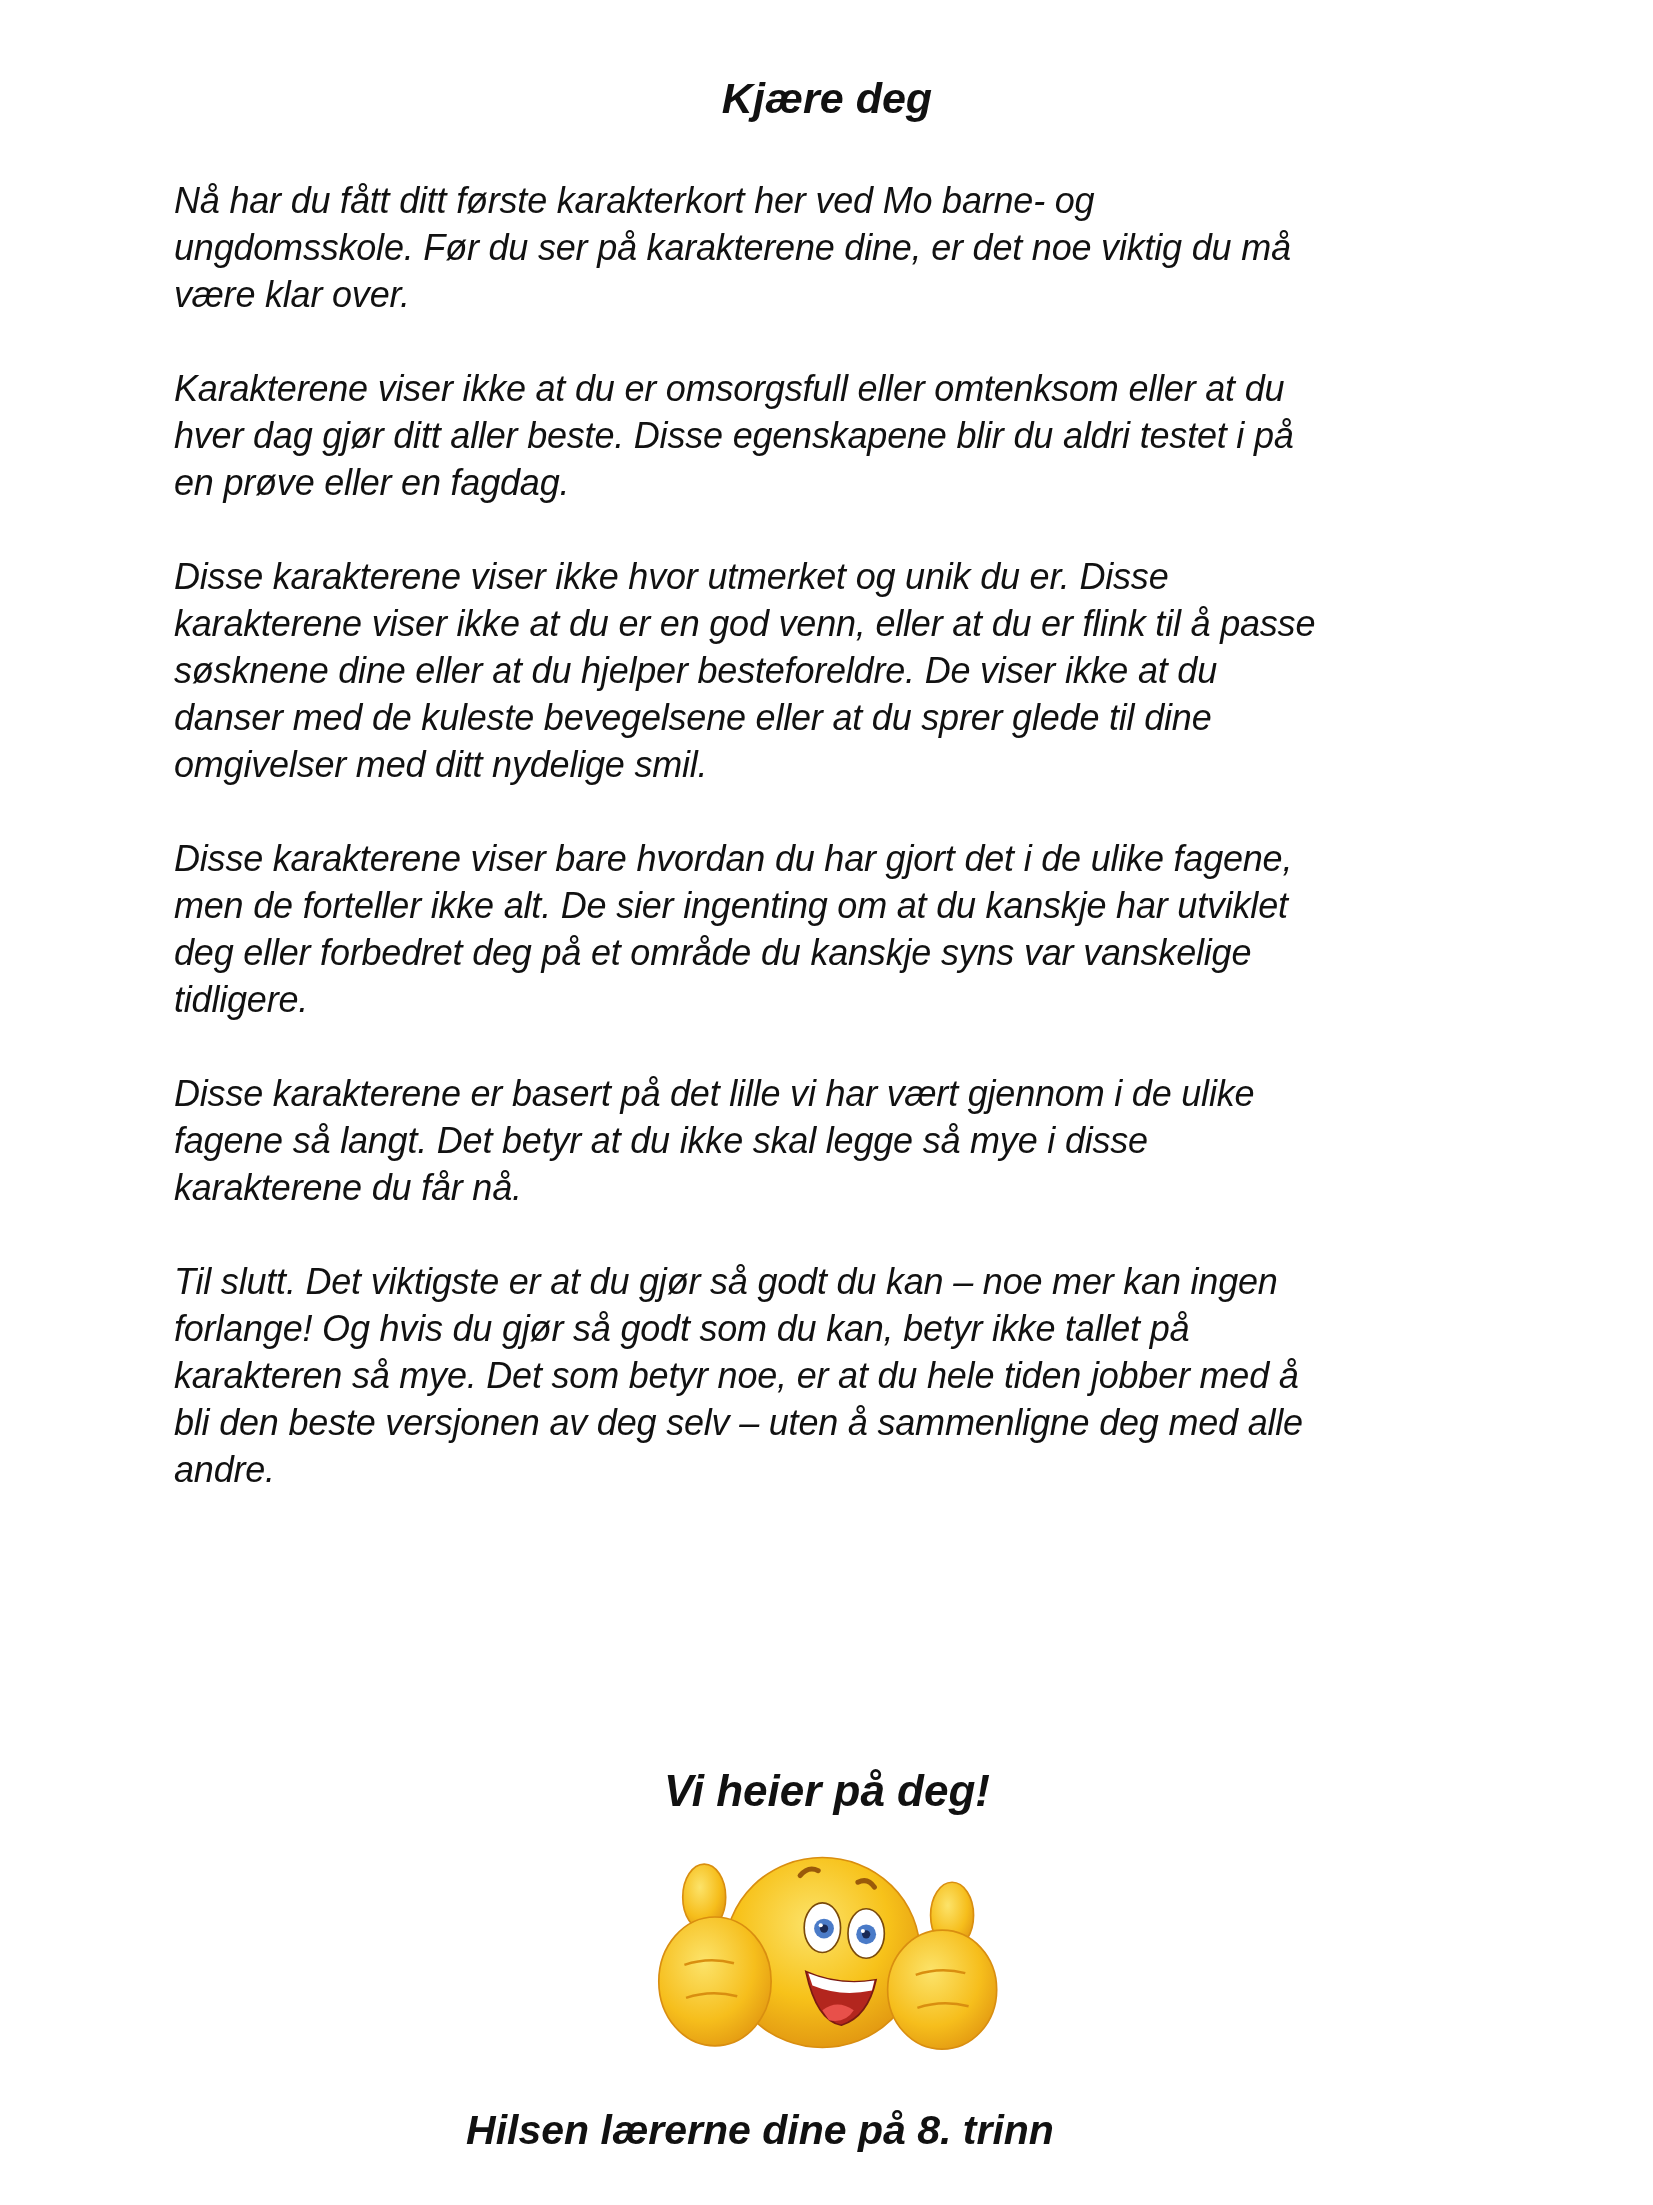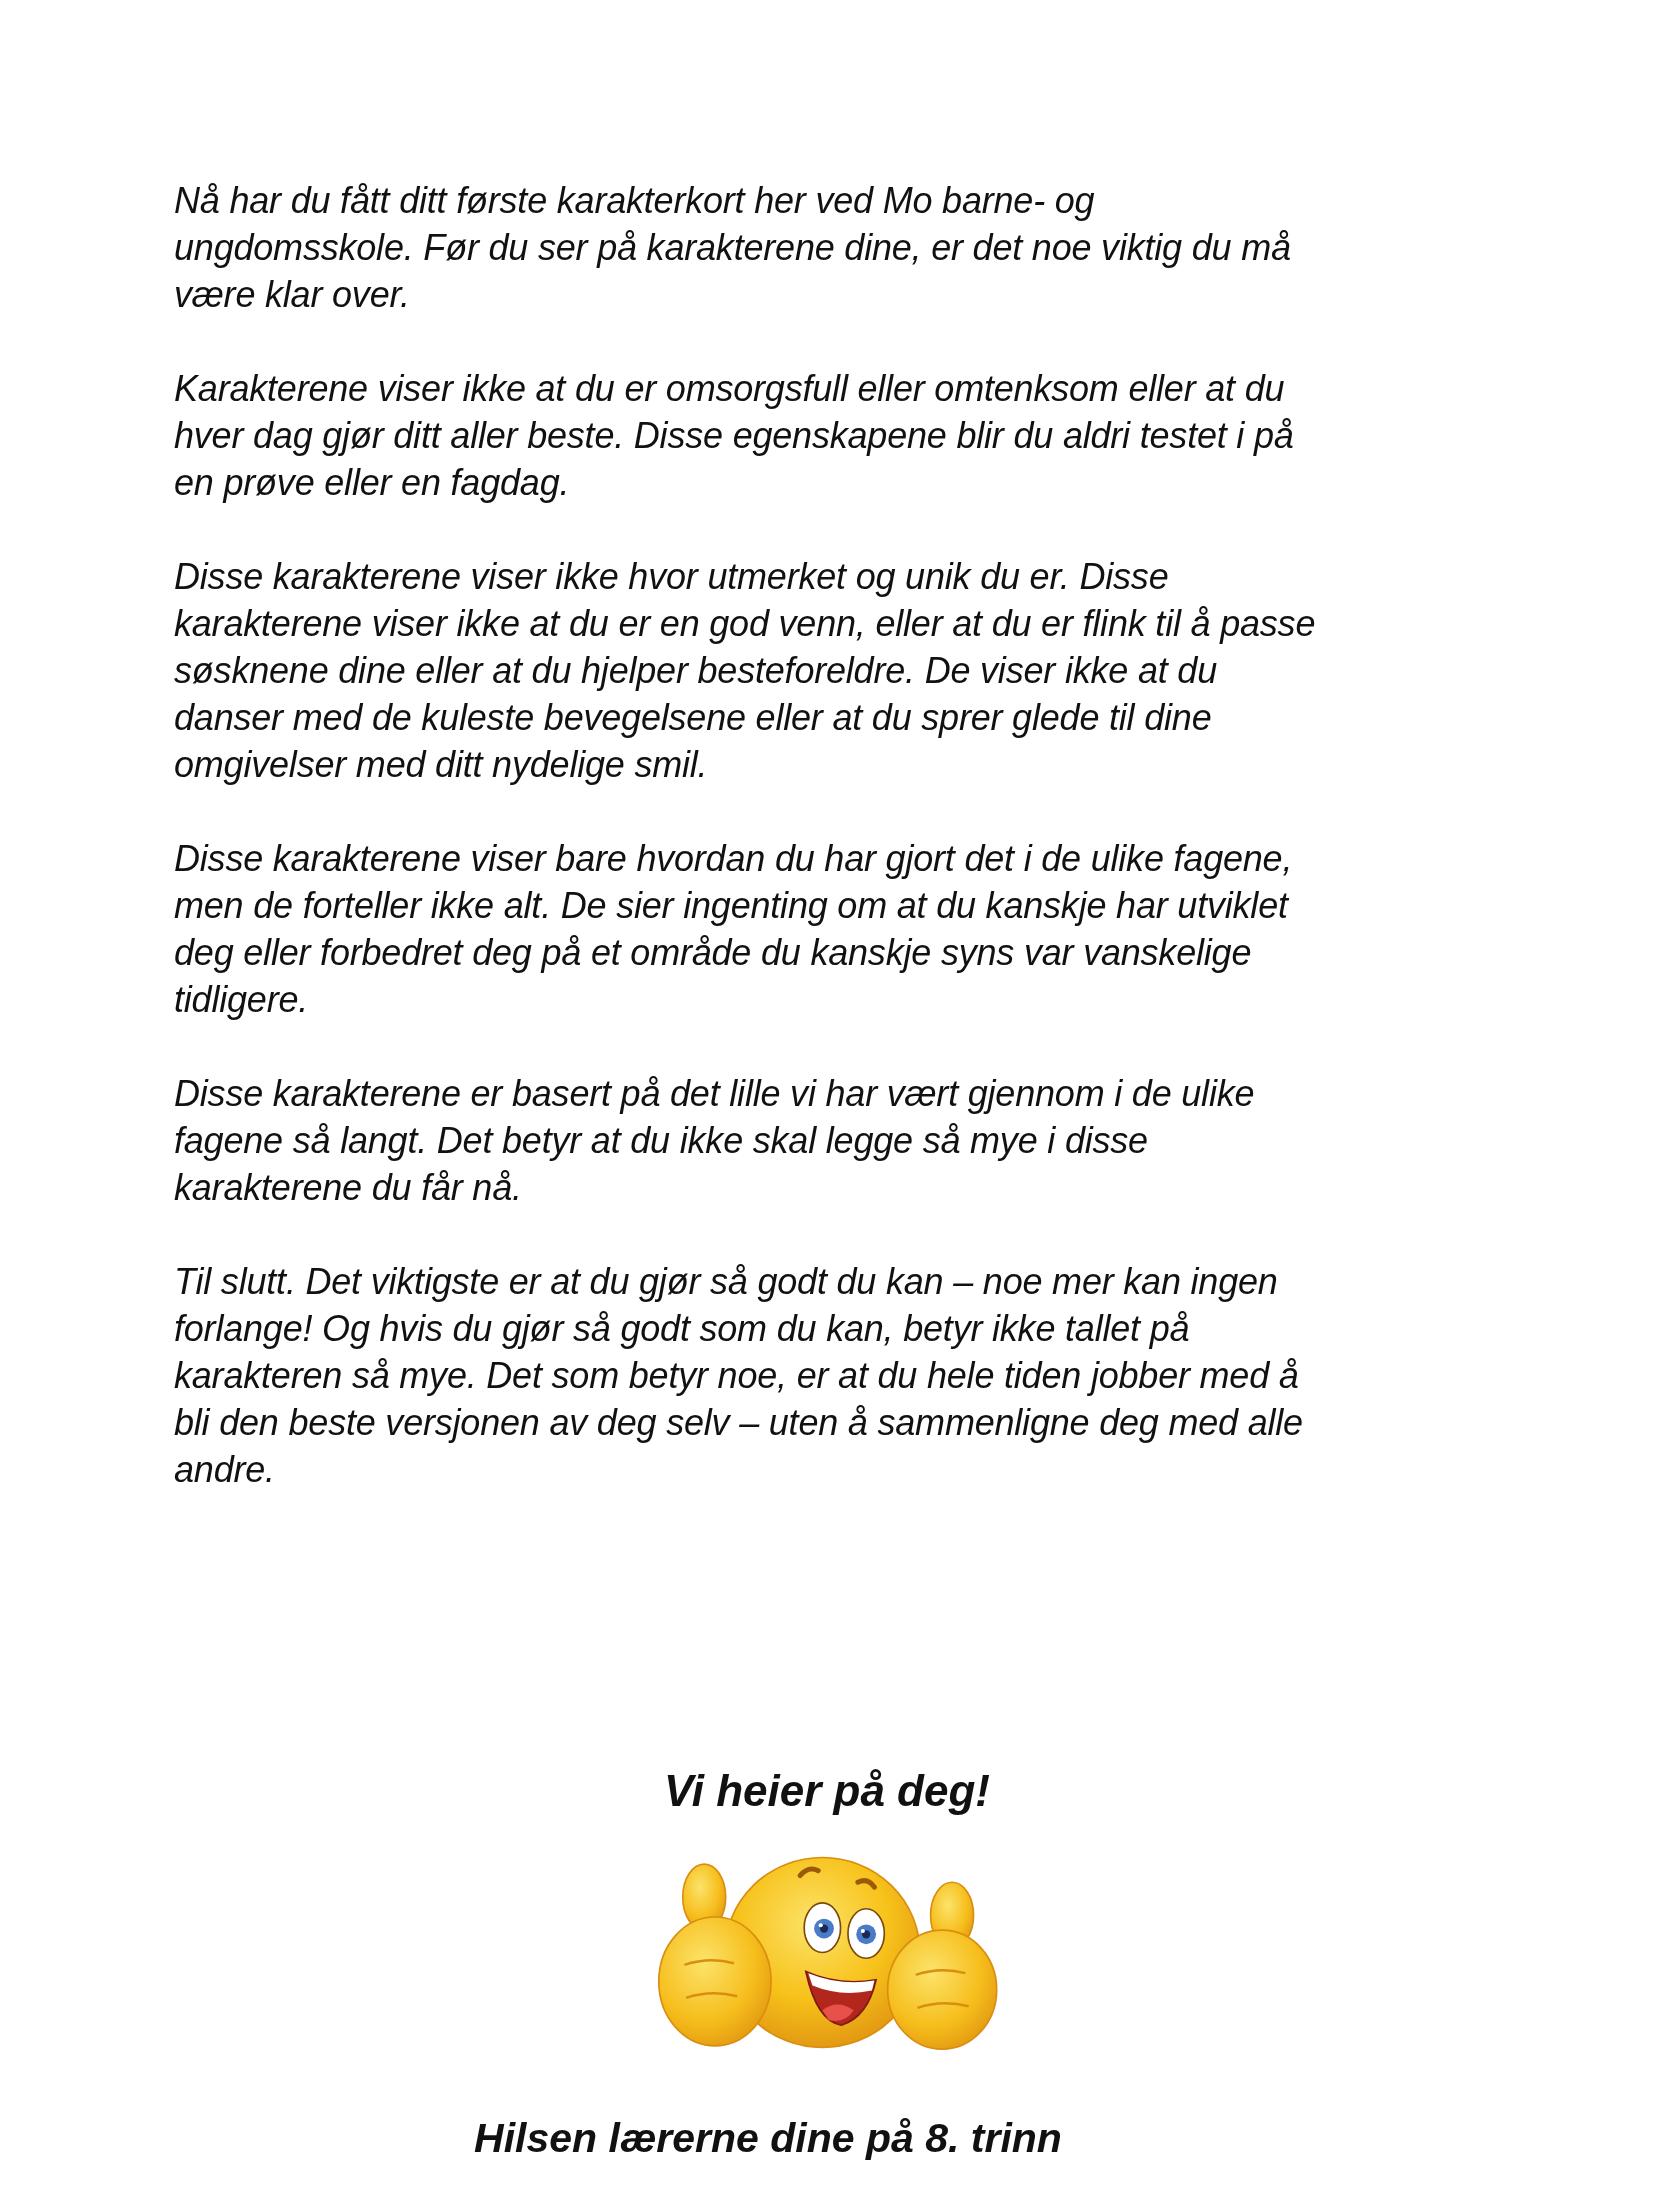--- a/index.html
+++ b/index.html
@@ -69,28 +69,29 @@
     .signoff {
       position: absolute;
       top: 2097px;
       left: 0;
       width: 1504px;
       text-align: center;
       font-size: 41px;
       font-weight: bold;
       font-style: italic;
       line-height: 50px;
-      margin: 16px;
+      margin: 8px;
     }
   </style>
 </head>
 <body>
 
 <div class="page">
 
+  <h1 class="title">Kjære deg</h1>
 
   <div class="body-text">
     <p>Nå har du fått ditt første karakterkort her ved Mo barne- og
 ungdomsskole. Før du ser på karakterene dine, er det noe viktig du må
 være klar over.</p>
     <p>Karakterene viser ikke at du er omsorgsfull eller omtenksom eller at du
 hver dag gjør ditt aller beste. Disse egenskapene blir du aldri testet i på
 en prøve eller en fagdag.</p>
     <p>Disse karakterene viser ikke hvor utmerket og unik du er. Disse
 karakterene viser ikke at du er en god venn, eller at du er flink til å passe

